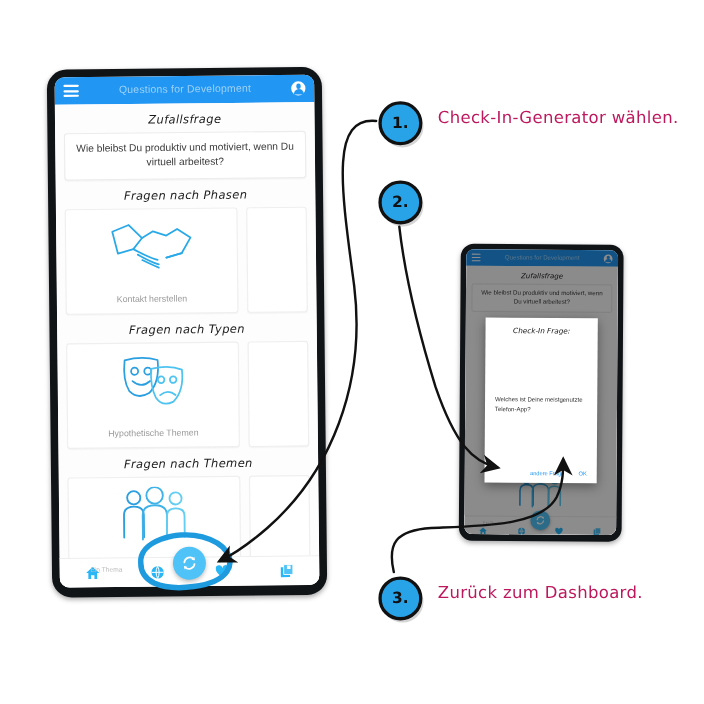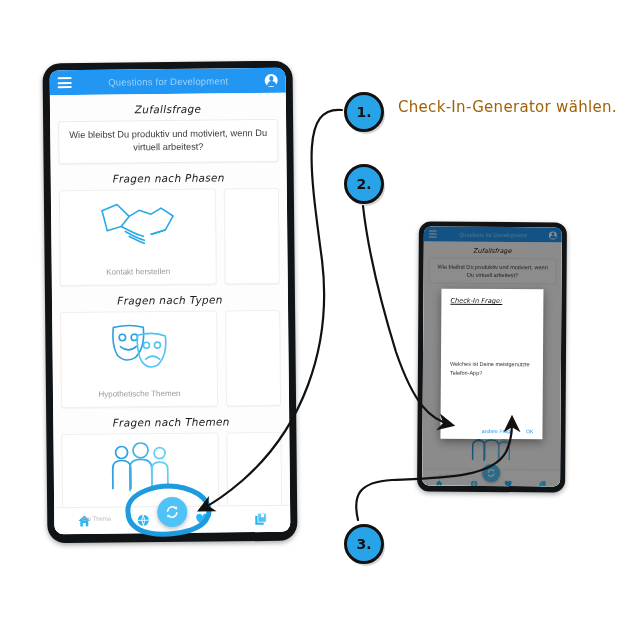--- a/index.html
+++ b/index.html
@@ -110,39 +110,39 @@
   .s-navic{width:8px;height:8px;position:relative;}
   .s-fab{position:absolute;left:50%;bottom:4px;transform:translateX(-50%);width:18px;height:18px;border-radius:50%;background:#4fc3f7;display:flex;align-items:center;justify-content:center;box-shadow:0 1px 3px rgba(0,0,0,.3);}
   .s-fablabel{position:absolute;left:50%;bottom:8px;transform:translateX(-52px);font-size:3.6px;color:#bbb;white-space:nowrap;}
 
   
   .dialog{
     position:absolute;left:18px;right:18px;top:62px;height:150px;background:#ffffff;
     z-index:9;box-shadow:0 3px 10px rgba(0,0,0,.4);
     display:flex;flex-direction:column;padding:8px 9px 5px 9px;box-sizing:border-box;
   }
-  .dlg-title{font-family:"DejaVu Sans",sans-serif;font-style:italic;font-size:6.6px;color:#111;text-align:left;margin-bottom:4px;text-decoration:underline;}
+  .dlg-title{font-family:"DejaVu Sans",sans-serif;font-style:italic;font-size:6.6px;color:#111;text-align:center;margin-bottom:4px;}
   .dlg-body{flex:1;display:flex;align-items:center;font-size:5.5px;color:#333;line-height:1.6;}
   .dlg-actions{display:flex;justify-content:flex-end;gap:13px;align-items:center;}
   .dlg-btn{font-size:5.2px;color:#2196f3;cursor:pointer;}
 
   
   .step{
     position:absolute;width:46px;height:44px;
   }
   .step .disc{
     position:absolute;left:2px;top:2px;width:40px;height:40px;border-radius:50%;
     background:#29a3e8;border:3px solid #111;box-sizing:border-box;
     display:flex;align-items:center;justify-content:center;
     font-family:"DejaVu Sans",sans-serif;font-weight:bold;font-size:14px;color:#111;
     box-shadow:2px 3px 0 -1px rgba(20,20,20,.18);
   }
   .step-text{
     position:absolute;font-family:"DejaVu Sans",sans-serif;
-    font-size:15px;color:#a16207;white-space:nowrap;letter-spacing:.3px;
+    font-size:15px;color:#be185d;white-space:nowrap;letter-spacing:.3px;
   }
 
   #s1{left:342px;top:90px;}
   #t1{left:398px;top:98px;}
   #s2{left:342px;top:162px;}
   #t2{left:398px;top:170px;}
   #s3{left:342px;top:522px;}
   #t3{left:398px;top:530px;}
 
   .arrows{position:absolute;left:0;top:0;width:640px;height:640px;pointer-events:none;}
@@ -389,14 +389,15 @@
   </div>
   <div class="step-text" id="t1">Check-In-Generator wählen.</div>
 
   <div class="step" id="s2">
     <div class="disc">2.</div>
   </div>
 
   <div class="step" id="s3">
     <div class="disc">3.</div>
   </div>
+  <div class="step-text" id="t3">Zurück zum Dashboard.</div>
 
 </div>
 
 </body></html>

